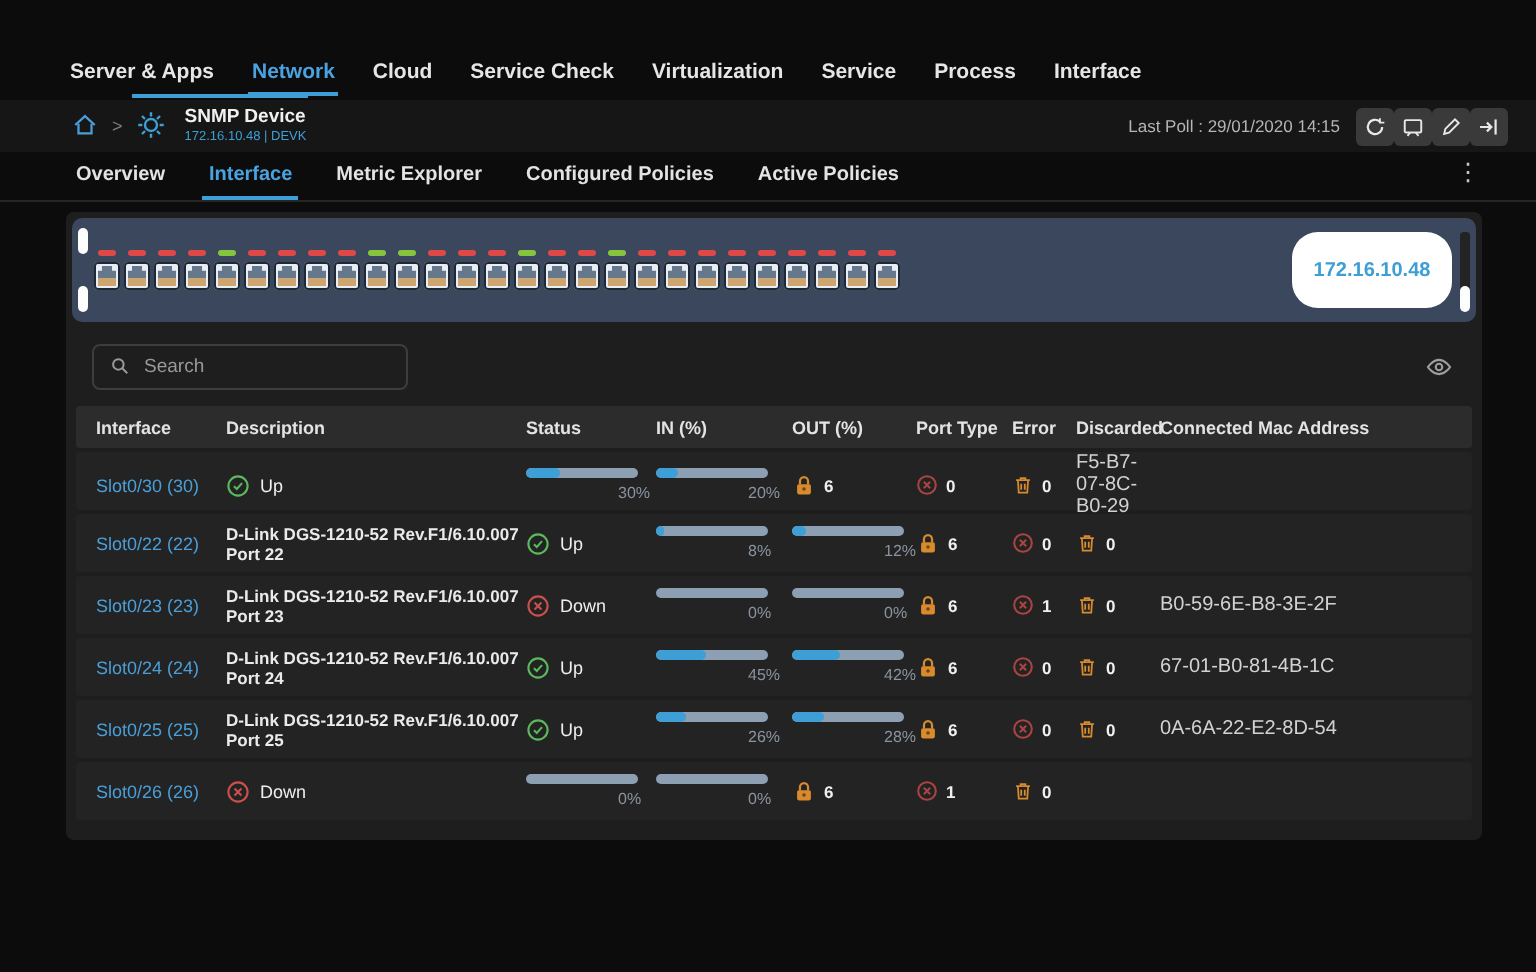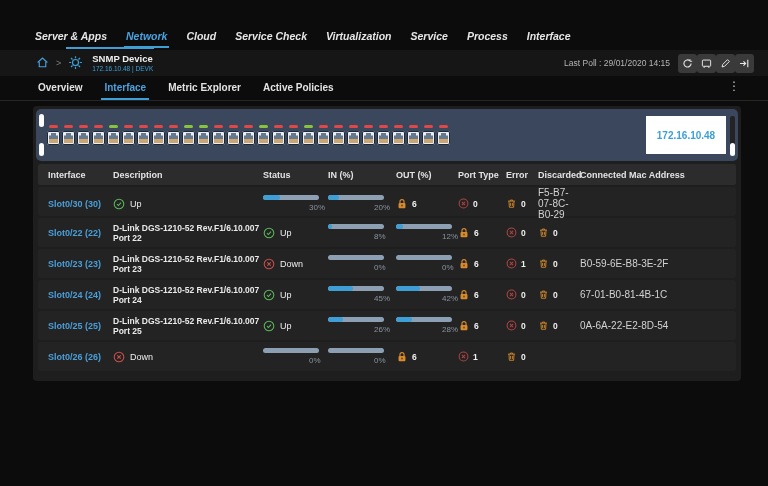--- a/index.html
+++ b/index.html
@@ -1,21 +1,21 @@
 <!DOCTYPE html>
 <html><head>
 <meta charset="utf-8">
 <style>
   * { margin:0; padding:0; box-sizing:border-box; }
   html,body { width:768px; height:486px; overflow:hidden; background:#0c0c0c;
     font-family:"Liberation Sans", sans-serif; -webkit-font-smoothing:antialiased; }
 
   
   .top-nav { display:flex; gap:19px; padding:30px 0 0 35px; }
-  .nav-item { font-size:10.5px; font-weight:bold; color:#e6e6e6; cursor:pointer; position:relative; padding-bottom:6px;font-style:italic; }
+  .nav-item { font-size:10.5px; font-weight:bold; color:#e6e6e6; cursor:pointer; position:relative; padding-bottom:6px; }
   .nav-item.active { color:#4aa3e0;text-align:center; }
   .nav-item.active::after { content:""; position:absolute; left:-2px; right:-2px; bottom:0; height:2px; background:#3d9fd6; }
 
   
   .crumb-bar { margin-top:2px; height:26px; background:#161616; display:flex; align-items:center; padding:0 14px 0 36px; }
   .crumb-left { display:flex; align-items:center; gap:7px; }
   .crumb-sep { color:#7e7e7e; font-size:9px; }
   .device-crumb { position:relative; line-height:1.1; margin-left:2px; }
   .device-crumb::before { content:""; position:absolute; top:-7px; left:-26px; width:88px; height:2px; background:#3d9fd6; }
   .device-name { font-size:9.5px; font-weight:bold; color:#f0f0f0; }
@@ -41,37 +41,37 @@
   .pill.tr { right:3px; top:5px; } .pill.br { right:3px; bottom:5px; }
   .ports { display:flex; gap:2px; }
   .port { width:13px; display:flex; flex-direction:column; align-items:center; gap:3px; cursor:pointer; }
   .led { width:9px; height:3px; border-radius:1.5px; }
   .led.down { background:#e04848; } .led.up { background:#86c440; }
   .jack { width:13px; height:14px; background:#e8eef4; border-radius:2px; position:relative; box-shadow:0 0 0 1px #1f2835 inset; }
   .jack::before { content:""; position:absolute; left:2px; right:2px; top:2px; height:6px; background:#66788c;
     clip-path:polygon(0 100%,0 40%,22% 40%,22% 0,78% 0,78% 40%,100% 40%,100% 100%); }
   .jack::after { content:""; position:absolute; left:2px; right:2px; bottom:2px; height:4px; background:#cda571; }
   .ip-box { position:absolute; right:12px; top:50%; transform:translateY(-50%); width:80px; height:38px; background:#ffffff;
-    border-radius:0; display:flex; align-items:center; justify-content:center; color:#3d9fd6; font-size:10px; font-weight:bold; }
+    border-radius:13px; display:flex; align-items:center; justify-content:center; color:#3d9fd6; font-size:10px; font-weight:bold; }
 
   
   .toolbar { display:flex; align-items:center; justify-content:space-between; height:34px; padding:0 12px 0 10px; margin-top:5px; }
   .search-box { width:158px; height:23px; border:1px solid #3d3d3d; border-radius:4px; display:flex; align-items:center; padding:0 8px; gap:7px; }
   .search-box input { background:transparent; border:none; outline:none; color:#cccccc; font-size:9.5px; width:100%;
     font-family:"Liberation Sans", sans-serif; }
   .search-box input::placeholder { color:#9a9a9a; }
   .eye-btn { cursor:pointer; display:flex; }
 
   
   .tbl { margin:3px 2px 0; --cols:75px 150px 65px 68px 62px 48px 32px 42px 1fr; }
   .thead { display:grid; grid-template-columns:var(--cols); background:#2c2c2c; height:21px; align-items:center;
     border-radius:2px; font-size:9px; font-weight:bold; color:#e3e3e3; }
   .th:first-child { padding-left:10px; }
   .tr { display:grid; grid-template-columns:var(--cols); height:29px; background:#232323; margin-top:2px; align-items:center; border-radius:2px; }
-  .c-if { color:#4a9fd9; font-weight:bold; font-size:9px; padding-left:10px; cursor:pointer; }
+  .c-if { color:#4a9fd9; font-weight:normal; font-size:9px; padding-left:10px; cursor:pointer; }
   .c-desc { color:#eaeaea; font-weight:bold; font-size:8.5px; }
   .c-status { display:flex; align-items:center; gap:5px; font-size:9px; color:#eeeeee; }
   .c-bar { display:flex; flex-direction:column; justify-content:center; gap:3px; }
   .bar { width:56px; height:5px; background:#8c9fb3; border-radius:3px; overflow:hidden; }
   .bar-fill { height:100%; background:#3d9fd6; border-radius:3px; }
   .pct { font-size:8px; color:#8a93a0;margin-left:46px; }
   .c-num { display:flex; align-items:center; gap:4px; font-size:8.5px; font-weight:bold; color:#f0f0f0; }
   .c-mac { font-size:10px; color:#d2d2d2; }
   svg { display:block; }
 </style>
@@ -137,20 +137,21 @@
           <path d="M12.8 2.5v11"></path>
         </svg>
     </span>
   </div>
 </div>
 
 <div class="tabs-row">
   <div class="tab">Overview</div>
     <div class="tab active">Interface</div>
     <div class="tab">Metric Explorer</div>
+    <div class="tab">Configured Policies</div>
     <div class="tab">Active Policies</div>
     <span class="kebab">⋮</span>
 </div>
 
 <div class="card">
   <div class="device-panel">
     <span class="pill tl"></span>
     <span class="pill bl"></span>
     <span class="pill tr"></span>
     <span class="pill br"></span>
@@ -260,20 +261,37 @@
           <span class="jack"></span>
         </div>
         <div class="port">
           <span class="led down"></span>
           <span class="jack"></span>
         </div>
       </div>
     <div class="ip-box">172.16.10.48</div>
   </div>
 
+  <div class="toolbar">
+    <div class="search-box">
+      <span>
+        <svg width="10" height="10" viewBox="0 0 16 16" fill="none" stroke="#9a9a9a" stroke-width="1.6">
+          <circle cx="6.7" cy="6.7" r="4.2"></circle>
+            <path d="M10 10l3.8 3.8"></path>
+          </svg>
+      </span>
+      <input type="text" placeholder="Search" style="">
+    </div>
+    <span class="eye-btn">
+      <svg width="13" height="13" viewBox="0 0 16 16" fill="none" stroke="#9f9f9f" stroke-width="1.3">
+        <path d="M1.2 8S4 3.6 8 3.6 14.8 8 14.8 8 12 12.4 8 12.4 1.2 8 1.2 8z"></path>
+          <circle cx="8" cy="8" r="2"></circle>
+        </svg>
+    </span>
+  </div>
 
   <div class="tbl">
     <div class="thead">
         <div class="th">Interface</div>
         <div class="th">Description</div>
         <div class="th">Status</div>
         <div class="th">IN (%)</div>
         <div class="th">OUT (%)</div>
         <div class="th">Port Type</div>
         <div class="th">Error</div>

